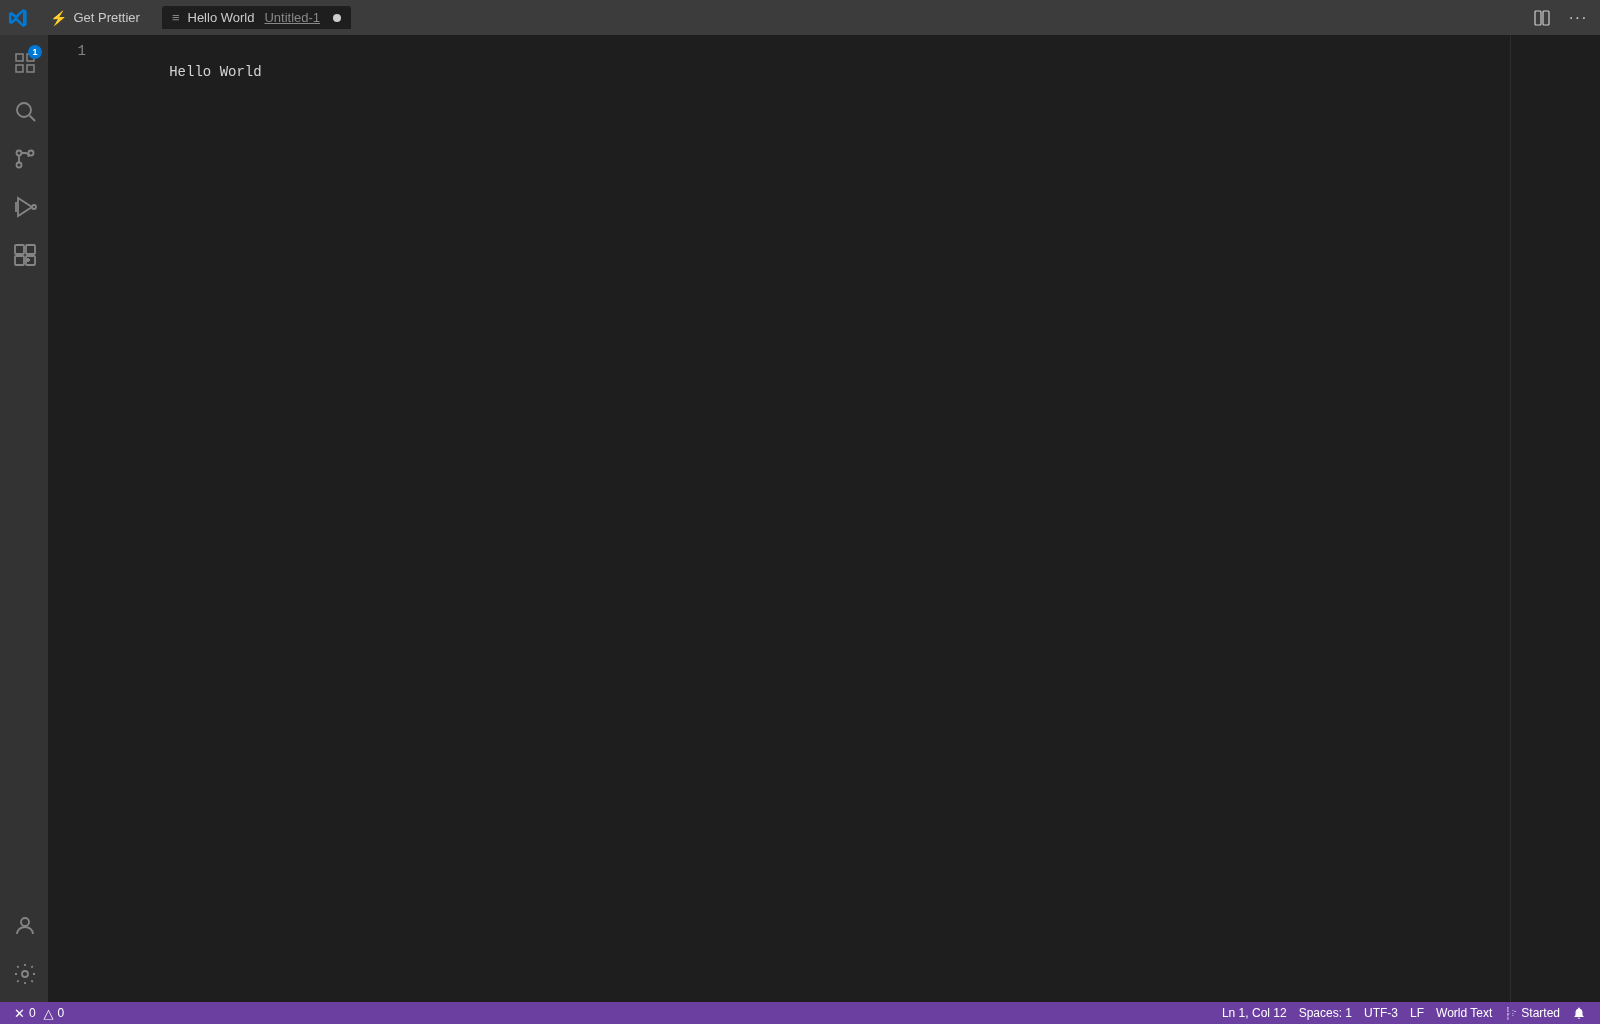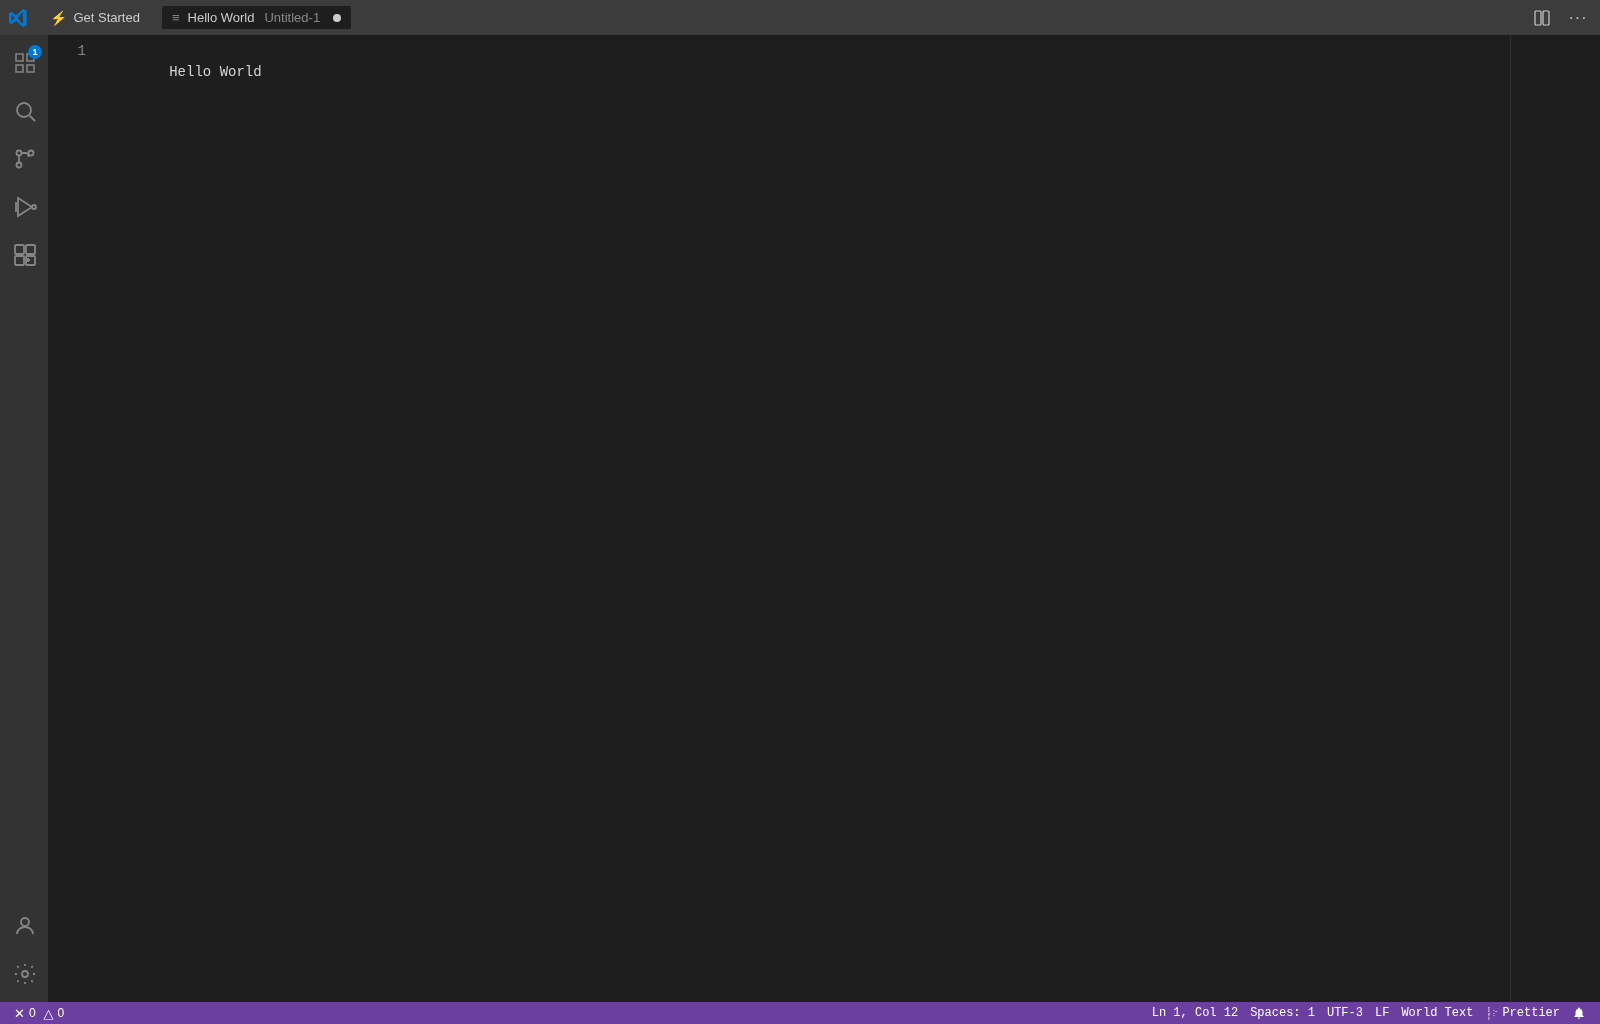--- a/index.html
+++ b/index.html
@@ -195,43 +195,42 @@
       height: 100%;
     }
     .status-left {
       display: flex;
       align-items: center;
     }
     .status-right {
       margin-left: auto;
       display: flex;
       align-items: flex-start;
-      font-family: Liberation Mono, monospace;
     }
   </style>
 </head>
 <body>
 
 <div id="title-bar">
 
   <div id="vscode-logo">
     <svg viewBox="0 0 100 100" width="20" height="20">
       <path d="M74.7 4.4L40.5 35.8 17 19.2 4.7 25.8v48.4l12.3 6.6 23.5-16.6 34.2 31.4 18.6-8.8V13.2L74.7 4.4zM17 65.2V34.8l17.3 15.2L17 65.2zm57.7 14.2L46.6 50l28.1-29.4v58.8z" fill="#0078d4"></path>
     </svg>
   </div>
 
   <div id="get-started-tab">
     <span style="color:#858585; font-size:14px;">⚡</span>
-    <span>Get Started</span>
+    <span>Get Prettier</span>
   </div>
 
   <div id="active-tab">
     <span style="color:#858585; font-size:13px; margin-right:2px;">≡</span>
     <span style="color:#cccccc; margin-right:4px;">Hello World</span>
-    <span class="tab-filename-secondary" style="margin-right:7px;">Untitled-1</span>
+    <span class="tab-filename-secondary" style="margin-right:7px;text-decoration:underline;">Untitled-1</span>
     <span class="tab-dot"></span>
   </div>
 
   <div class="title-bar-right">
     <div class="title-bar-icon-btn">
       <svg width="16" height="16" viewBox="0 0 16 16" fill="#cccccc">
         <rect x="1" y="1" width="6" height="14" rx="1" fill="none" stroke="#cccccc" stroke-width="1.2"></rect>
         <rect x="9" y="1" width="6" height="14" rx="1" fill="none" stroke="#cccccc" stroke-width="1.2"></rect>
       </svg>
     </div>
@@ -352,21 +351,21 @@
     </div>
 
     <div class="status-item">
       <span>World Text</span>
     </div>
 
     <div class="status-item">
       <svg width="13" height="13" viewBox="0 0 24 24" fill="white">
         <path d="M8.571 23.429A.571.571 0 0 1 8 24H6.286a.571.571 0 0 1 0-1.143H8c.316 0 .571.256.571.572zM8 20.57H6.286a.571.571 0 0 0 0 1.143H8a.571.571 0 0 0 0-1.143zm-1.714-2.285a.571.571 0 0 0 0 1.143H8a.571.571 0 0 0 0-1.143zM8 15.714H6.286a.571.571 0 0 0 0 1.143H8a.571.571 0 0 0 0-1.143zm9.143-1.143H15.43a.571.571 0 0 0 0 1.143h1.714a.571.571 0 0 0 0-1.143zM8 13.143H6.286a.571.571 0 0 0 0 1.143H8a.571.571 0 0 0 0-1.143zm1.714-2.286H8a.571.571 0 0 0 0 1.143h1.714a.571.571 0 0 0 0-1.143zm7.429 0H15.43a.571.571 0 0 0 0 1.143h1.714a.571.571 0 0 0 0-1.143zM6.286 12H8a.571.571 0 0 0 0-1.143H6.286a.571.571 0 0 0 0 1.143zm15.428-4.571H19.43a.571.571 0 0 0 0 1.142h2.286a.571.571 0 0 0 0-1.142zM8 7.429H6.286a.571.571 0 0 0 0 1.142H8A.571.571 0 0 0 8 7.43zM17.143 6.286H15.43a.571.571 0 0 0 0 1.143h1.714a.571.571 0 0 0 0-1.143zM8 5.143H6.286a.571.571 0 0 0 0 1.143H8A.571.571 0 0 0 8 5.143zM6.286 4H8a.571.571 0 0 0 0-1.143H6.286a.571.571 0 0 0 0 1.143zM8 .571H6.286a.571.571 0 0 0 0 1.143H8A.571.571 0 0 0 8 .571z"></path>
       </svg>
-      <span>Prettier</span>
+      <span>Started</span>
     </div>
 
     <div class="status-item">
       <svg width="14" height="14" viewBox="0 0 24 24" fill="white">
         <path d="M12 22c1.1 0 2-.9 2-2h-4c0 1.1.9 2 2 2zm6-6v-5c0-3.07-1.64-5.64-4.5-6.32V4c0-.83-.67-1.5-1.5-1.5s-1.5.67-1.5 1.5v.68C7.63 5.36 6 7.92 6 11v5l-2 2v1h16v-1l-2-2z"></path>
       </svg>
     </div>
   </div>
 </div>
 

